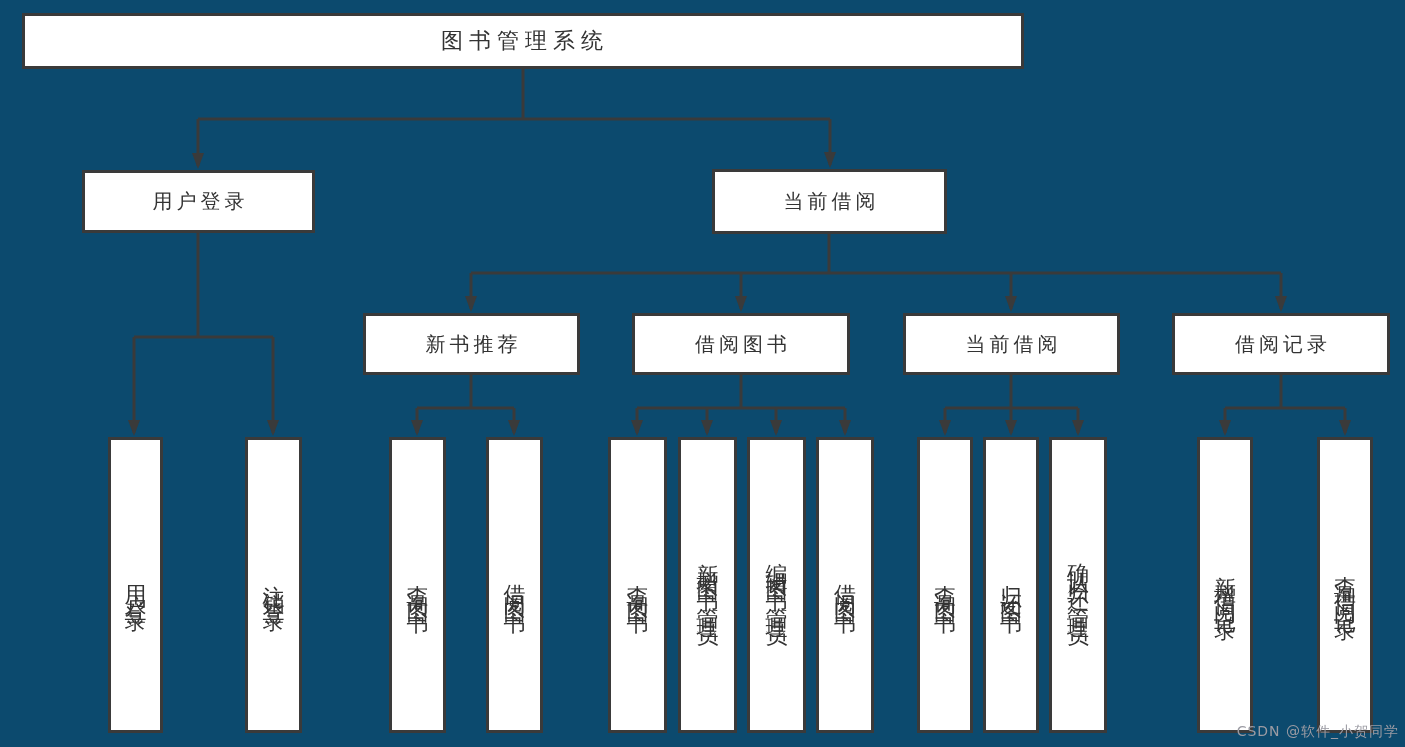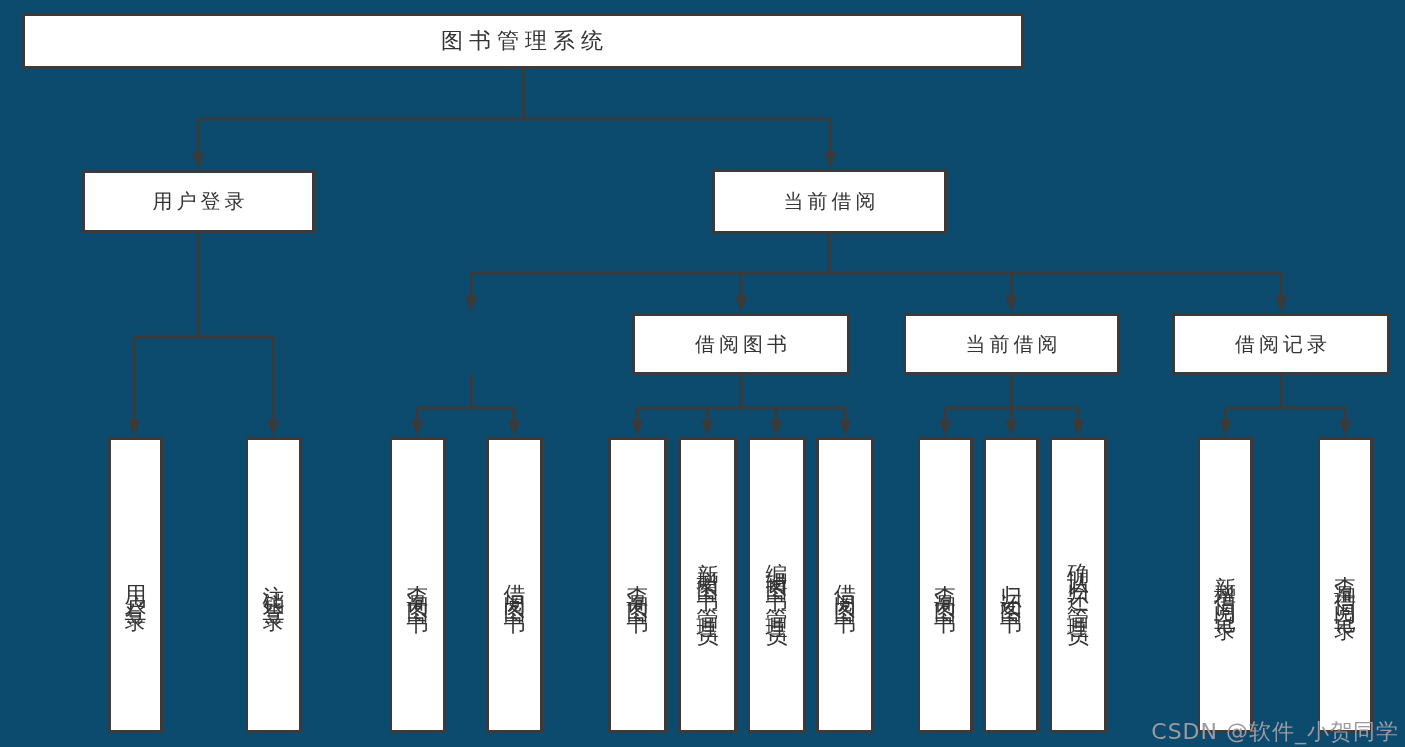--- a/index.html
+++ b/index.html
@@ -40,22 +40,22 @@
     writing-mode: vertical-rl;
     text-orientation: mixed;
     font-size: 22px;
     letter-spacing: 9px;
     line-height: 1;
   }
 
   .watermark {
     position: absolute;
     right: 6px;
-    bottom: 0;
-    font-size: 22px;
+    bottom: 6px;
+    font-size: 14px;
     color: #9b9ba3;
     letter-spacing: 1px;
     white-space: nowrap;
   }
 </style>
 </head>
 <body>
 
 <div class="canvas">
 
@@ -113,20 +113,23 @@
     <span>图书管理系统</span>
   </div>
 
   <div class="node hnode" style="left:82px; top:170px; width:233px; height:63px;">
     <span>用户登录</span>
   </div>
   <div class="node hnode" style="left:712px; top:169px; width:235px; height:65px;">
     <span>当前借阅</span>
   </div>
 
+  <div class="node hnode" style="left:363px; top:313px; width:217px; height:62px;">
+    <span>新书推荐</span>
+  </div>
   <div class="node hnode" style="left:632px; top:313px; width:218px; height:62px;">
     <span>借阅图书</span>
   </div>
   <div class="node hnode" style="left:903px; top:313px; width:217px; height:62px;">
     <span>当前借阅</span>
   </div>
   <div class="node hnode" style="left:1172px; top:313px; width:218px; height:62px;">
     <span>借阅记录</span>
   </div>
 

